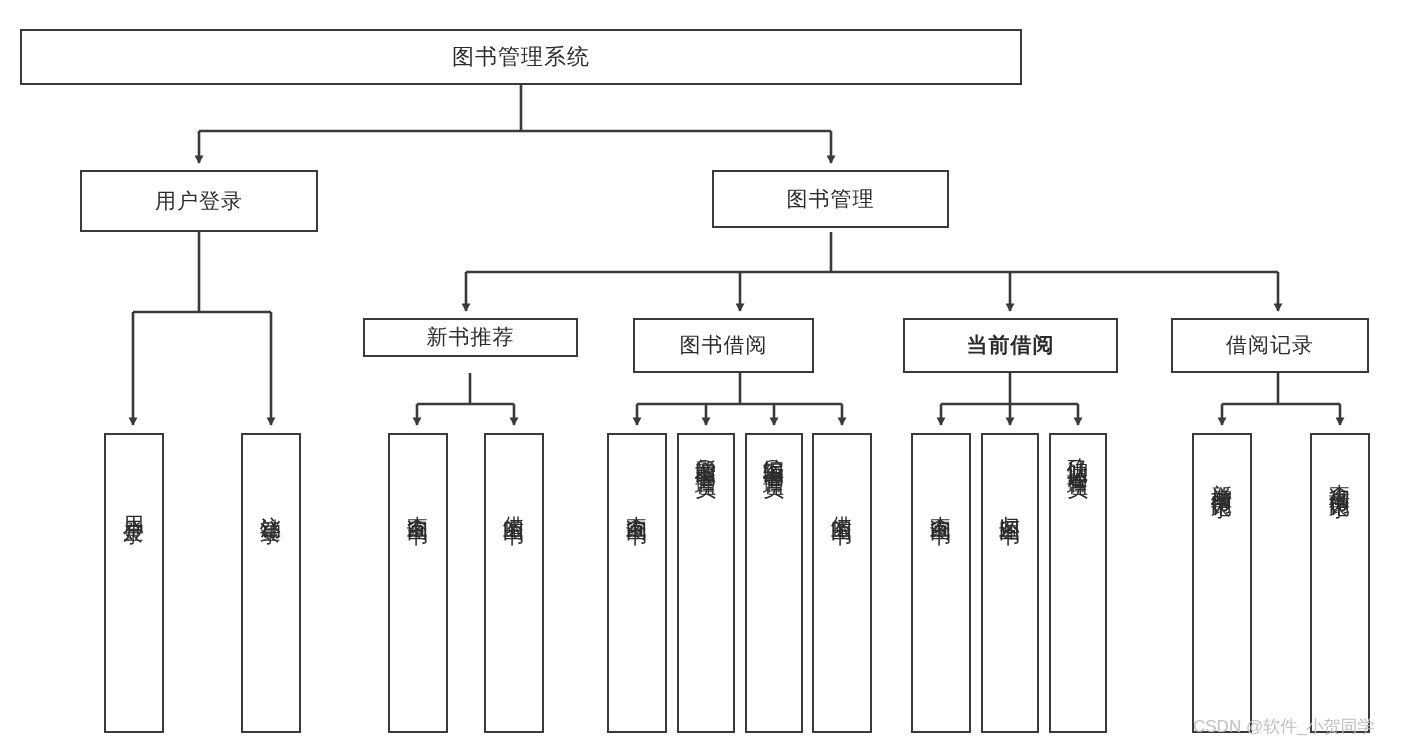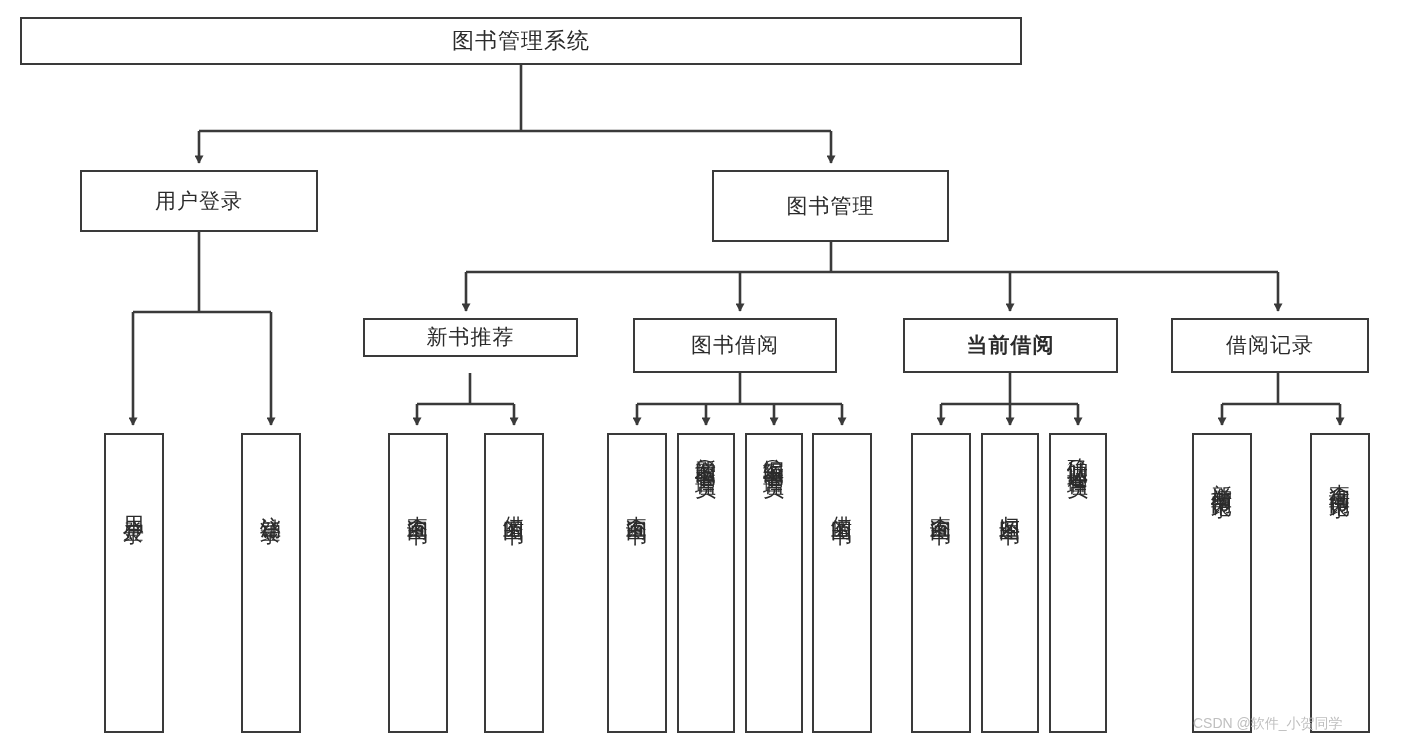--- a/index.html
+++ b/index.html
@@ -61,21 +61,21 @@
     font-size: 21px;
     letter-spacing: 3px;
     line-height: 1;
     white-space: nowrap;
   }
   .node.v.topalign .lbl { margin-top: 4px; }
   .node.v.midalign .lbl { margin-top: 0; }
   .watermark {
     position: absolute;
     color: #bfbfbf;
-    font-size: 14px;
+    font-size: 17px;
     white-space: nowrap;
     z-index: 3;
     font-family: "Liberation Sans", "DejaVu Sans", sans-serif;
   }
 </style>
 </head>
 <body>
 
 <div id="canvas">
 
@@ -123,37 +123,37 @@
       <path d="M1010,404 L1010,425" marker-end="url(#arrow)"></path>
       <path d="M1078,404 L1078,425" marker-end="url(#arrow)"></path>
 
       <path d="M1278,373 L1278,404"></path>
       <path d="M1222,404 L1340,404"></path>
       <path d="M1222,404 L1222,425" marker-end="url(#arrow)"></path>
       <path d="M1340,404 L1340,425" marker-end="url(#arrow)"></path>
     </g>
   </svg>
 
-  <div class="node h root" style="left:20px; top:17px; width:1002px; height:48px;">
+  <div class="node h root" style="left:20px; top:29px; width:1002px; height:56px;">
     <span class="lbl">图书管理系统</span>
   </div>
 
   <div class="node h" style="left:80px; top:170px; width:238px; height:62px;">
     <span class="lbl">用户登录</span>
   </div>
 
-  <div class="node h" style="left:712px; top:170px; width:237px; height:72px;">
+  <div class="node h" style="left:712px; top:170px; width:237px; height:58px;">
     <span class="lbl">图书管理</span>
   </div>
 
   <div class="node h" style="left:363px; top:318px; width:215px; height:39px;">
     <span class="lbl">新书推荐</span>
   </div>
 
-  <div class="node h" style="left:633px; top:318px; width:204px; height:55px;">
+  <div class="node h" style="left:633px; top:318px; width:181px; height:55px;">
     <span class="lbl">图书借阅</span>
   </div>
 
   <div class="node h" style="left:903px; top:318px; width:215px; height:55px;font-weight:bold;">
     <span class="lbl">当前借阅</span>
   </div>
 
   <div class="node h" style="left:1171px; top:318px; width:198px; height:55px;">
     <span class="lbl">借阅记录</span>
   </div>

